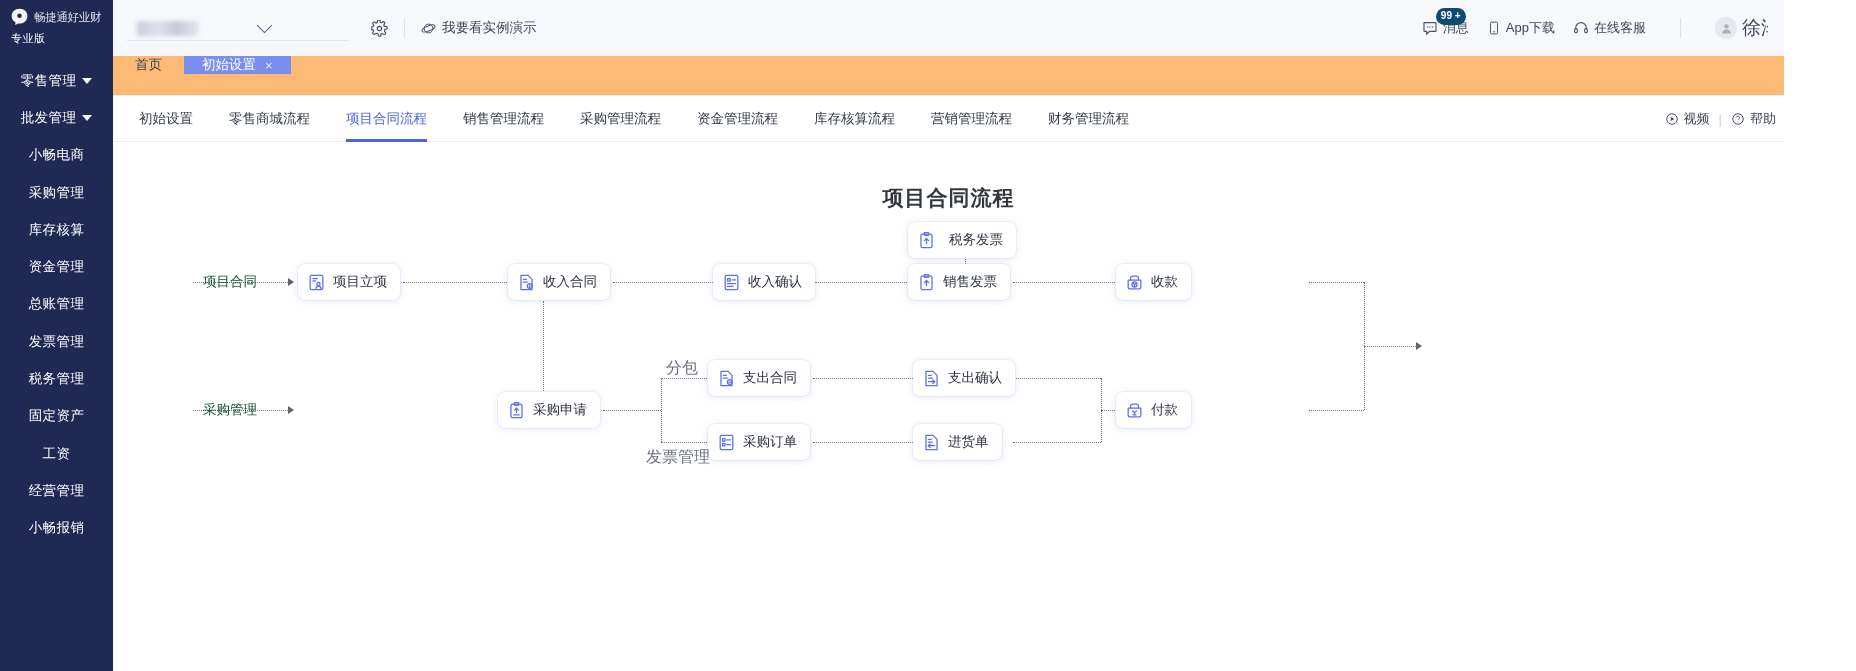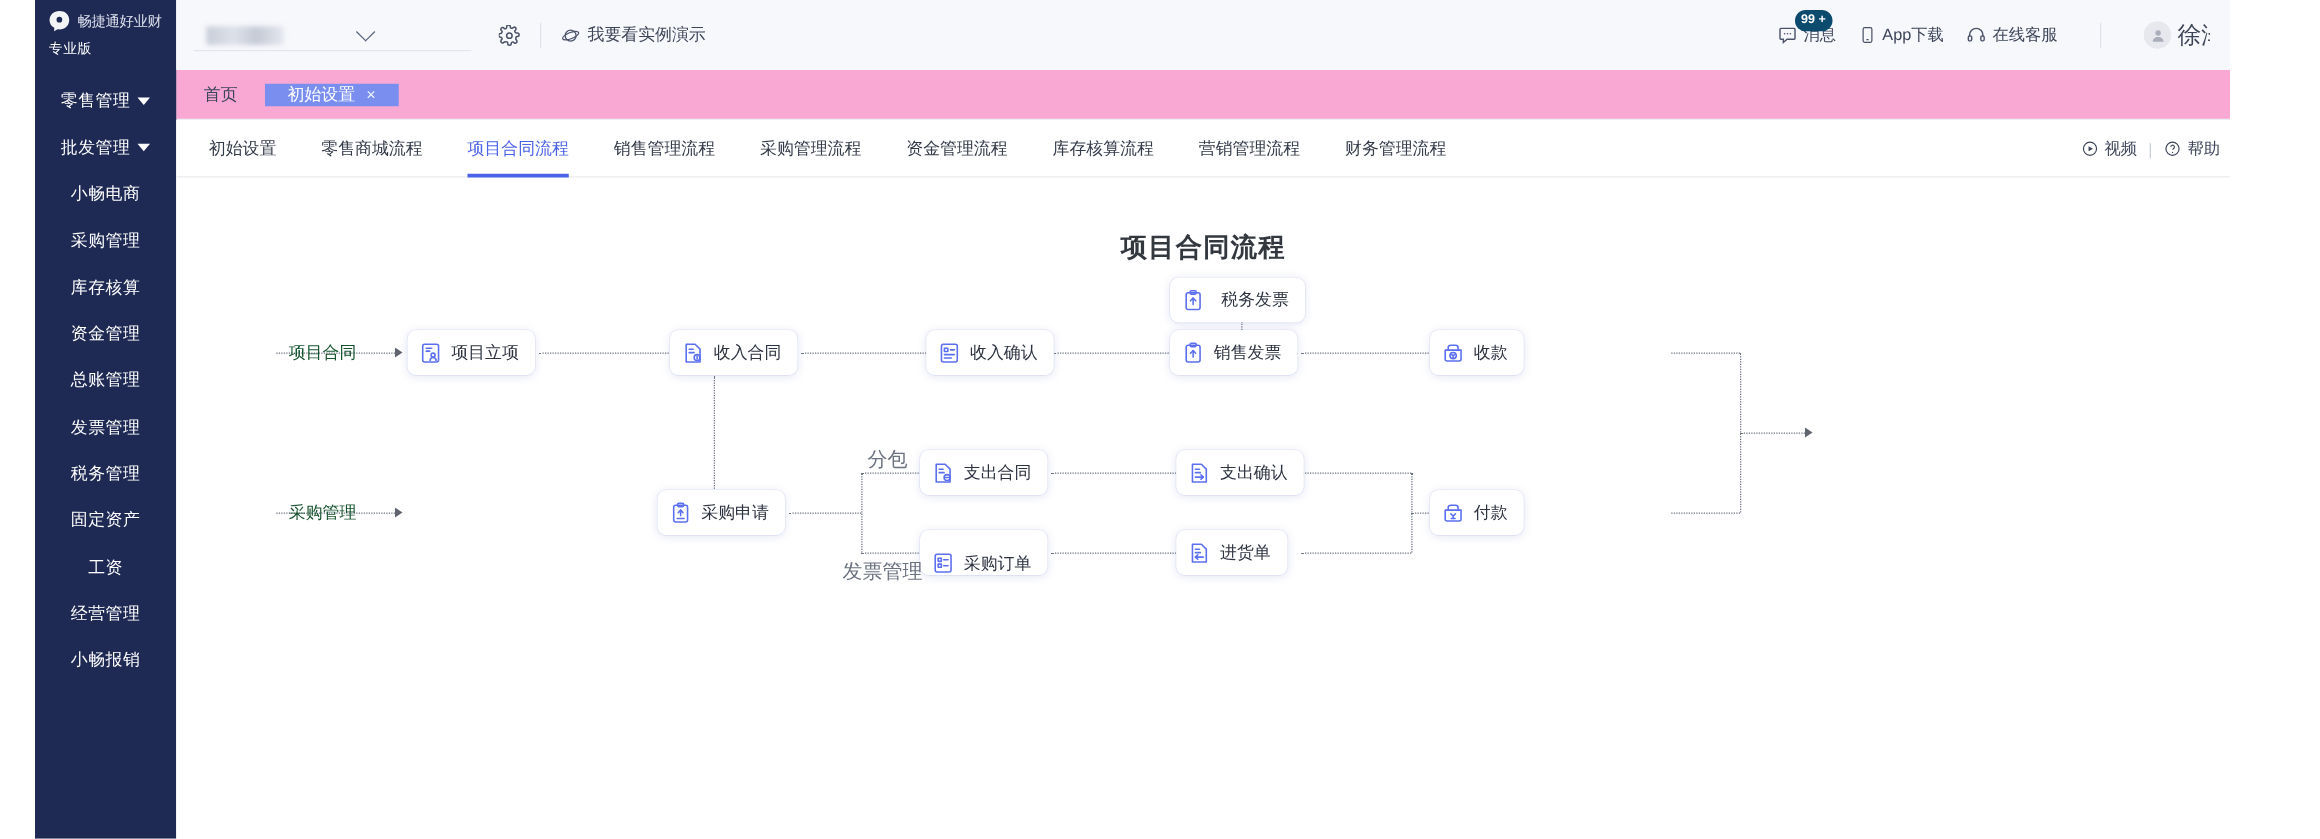--- a/index.html
+++ b/index.html
@@ -2,21 +2,21 @@
 <html><head>
 <meta charset="utf-8">
 <style>
   * { box-sizing: border-box; margin: 0; padding: 0; }
   html, body {
     width: 1856px; height: 671px;
     overflow: hidden;
     font-family: "Liberation Sans", "DejaVu Sans", sans-serif;
     background: #ffffff;
   }
-  .app { position: relative; width: 1784px; height: 671px; display: flex; padding-left: 28px; }
+  .app { position: relative; width: 1784px; height: 671px; display: flex; }
 
   
   .sidebar {
     width: 113px; height: 671px;
     background: #1e2a54;
     flex: 0 0 113px;
     position: relative;
     overflow: hidden;
   }
   .logo-wrap {
@@ -142,23 +142,23 @@
     display: flex; align-items: center; justify-content: center;
   }
   .user-name {
     color: #3d4558; font-size: 19px; max-width: 26px;
     overflow: hidden; white-space: nowrap;
   }
 
   
   .tabstrip {
     height: 40px;
-    background: #f9a8d4;
+    background: #fdba74;
     display: flex;
-    align-items: center;
+    align-items: flex-start;
     padding-left: 0;
     border-bottom: 1px solid #eceef3;
     flex: 0 0 40px;
   }
   .tab {
     display: flex; align-items: center; justify-content: center;
     padding: 0 20px;
     font-size: 13.5px;
     color: #3d4558;
     cursor: pointer;
@@ -624,21 +624,21 @@
               <svg width="19" height="19" viewBox="0 0 24 24" fill="none" stroke="#5b6ff0" stroke-width="1.6" stroke-linecap="round" stroke-linejoin="round">
                 <path d="M5 3h9l5 5v13H5z"></path>
                 <line x1="8" y1="8" x2="12" y2="8"></line>
                 <line x1="8" y1="11.5" x2="13" y2="11.5"></line>
                 <path d="M8 16h8"></path>
                 <path d="M13.6 13.8L16 16l-2.4 2.2"></path>
               </svg>
             </span>
             <span>支出确认</span>
           </div>
-          <div class="node" style="left: 595px; top: 202px; align-items: flex-end;">
+          <div class="node" style="left: 595px; top: 202px;">
             <span class="nicon">
               <svg width="19" height="19" viewBox="0 0 24 24" fill="none" stroke="#5b6ff0" stroke-width="1.6" stroke-linecap="round" stroke-linejoin="round">
                 <rect x="4" y="3" width="16" height="18" rx="2"></rect>
                 <rect x="7" y="7" width="3.2" height="3.2"></rect>
                 <rect x="7" y="13" width="3.2" height="3.2"></rect>
                 <line x1="12.5" y1="8.6" x2="17" y2="8.6"></line>
                 <line x1="12.5" y1="14.6" x2="17" y2="14.6"></line>
               </svg>
             </span>
             <span>采购订单</span>

